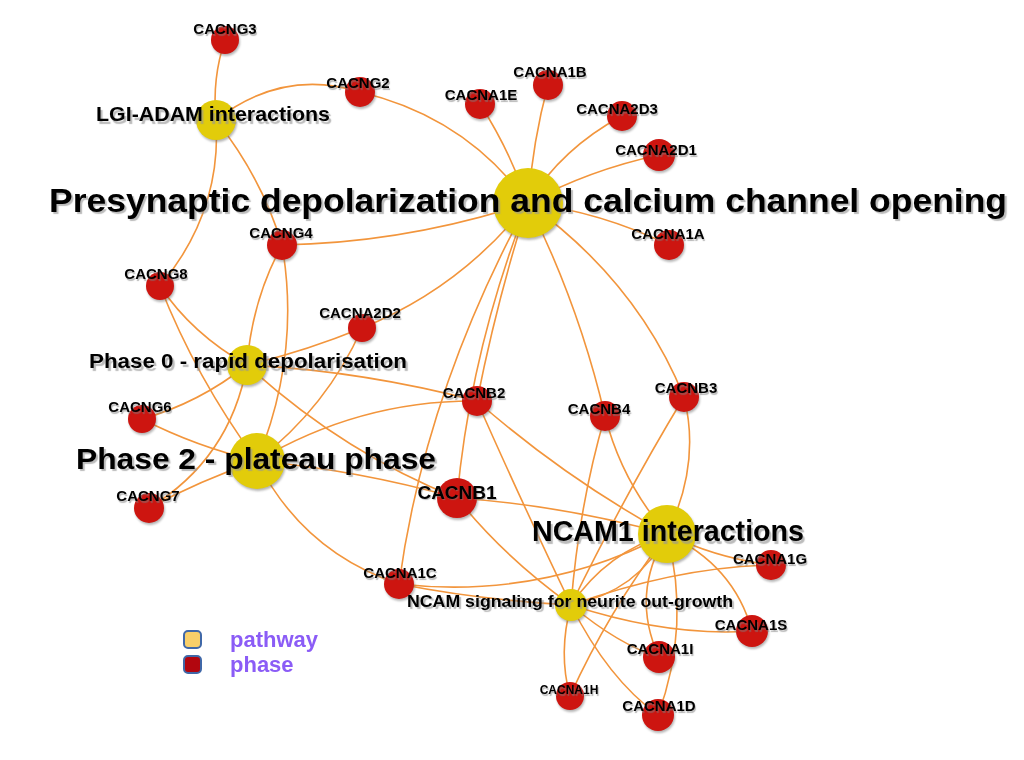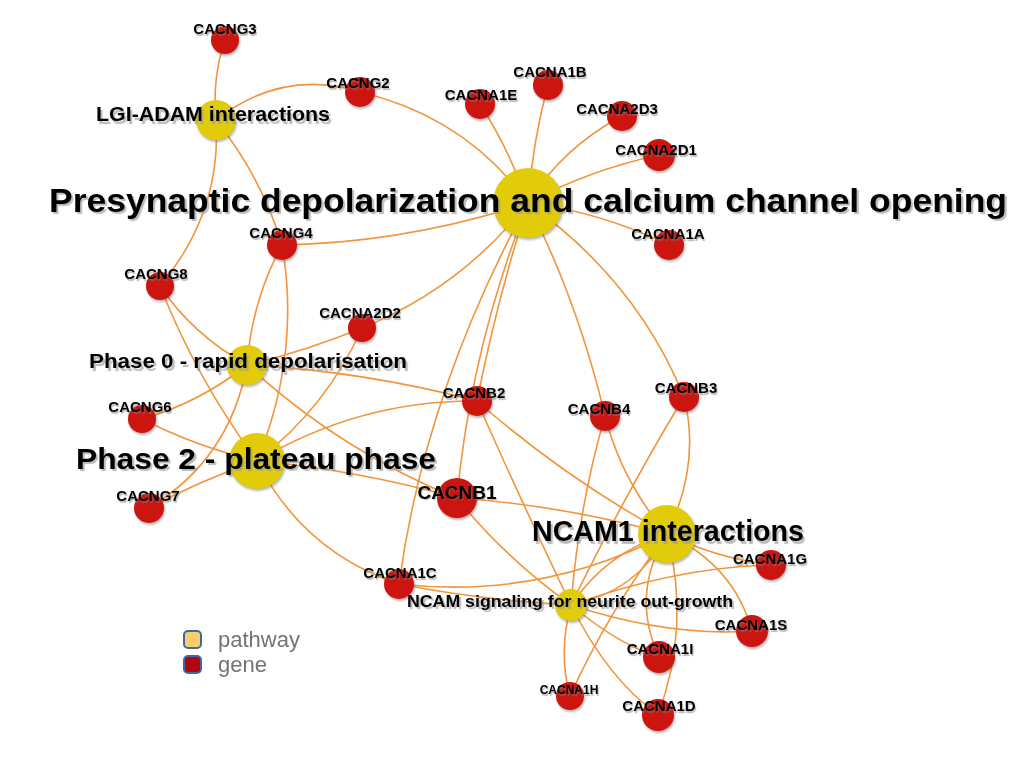--- a/index.html
+++ b/index.html
@@ -8,21 +8,21 @@
   #net{position:absolute;left:0;top:0;}
   .edge{fill:none;stroke-width:1.6px;}
   .node{filter:drop-shadow(1px 2px 1px rgba(90,90,90,0.45));}
   .nlabel{font-family:"Liberation Sans",sans-serif;font-weight:bold;fill:#000;
           text-shadow:1px 1.5px 1px rgba(125,125,125,0.55);}
   .pathway-label{text-shadow:2px 2.5px 1px rgba(150,150,150,0.65);}
   #legend{position:absolute;left:183px;top:627px;}
   .legend-row{display:flex;align-items:center;height:25px;}
   .swatch{width:19px;height:19px;border-radius:5px;border:2px solid #4068A8;box-sizing:border-box;
           flex:0 0 auto;}
-  .legend-label{margin-left:16px;font-size:22px;font-weight:normal;color:#737373;line-height:1;}
+  .legend-label{margin-left:28px;font-size:22px;font-weight:bold;color:#8b5cf6;line-height:1;}
 </style>
 </head>
 <body>
 
 <div id="stage">
   <svg id="net" width="1024" height="760" viewBox="0 0 1024 760">
       <path d="M 216 120 Q 212 78 225 40" class="edge" stroke="#F2953C"></path>
       <path d="M 216 120 Q 283 68 360 92" class="edge" stroke="#F2953C"></path>
       <path d="M 216 120 Q 262 178 282 245" class="edge" stroke="#F2953C"></path>
       <path d="M 216 120 Q 222 212 160 286" class="edge" stroke="#F2953C"></path>
@@ -134,16 +134,16 @@
       <text x="659" y="706" dy="0.35em" text-anchor="middle" font-size="15" class="nlabel" fill="#000000">CACNA1D</text>
     </svg>
 
   <div id="legend">
     <div class="legend-row">
       <span class="swatch" style="background: rgb(248, 207, 105); border-color: rgb(64, 104, 168);"></span>
       <span class="legend-label">pathway</span>
     </div>
     <div class="legend-row">
       <span class="swatch" style="background: rgb(178, 6, 15); border-color: rgb(64, 104, 168);"></span>
-      <span class="legend-label">gene</span>
+      <span class="legend-label">phase</span>
     </div>
   </div>
 </div>
 
 </body></html>

